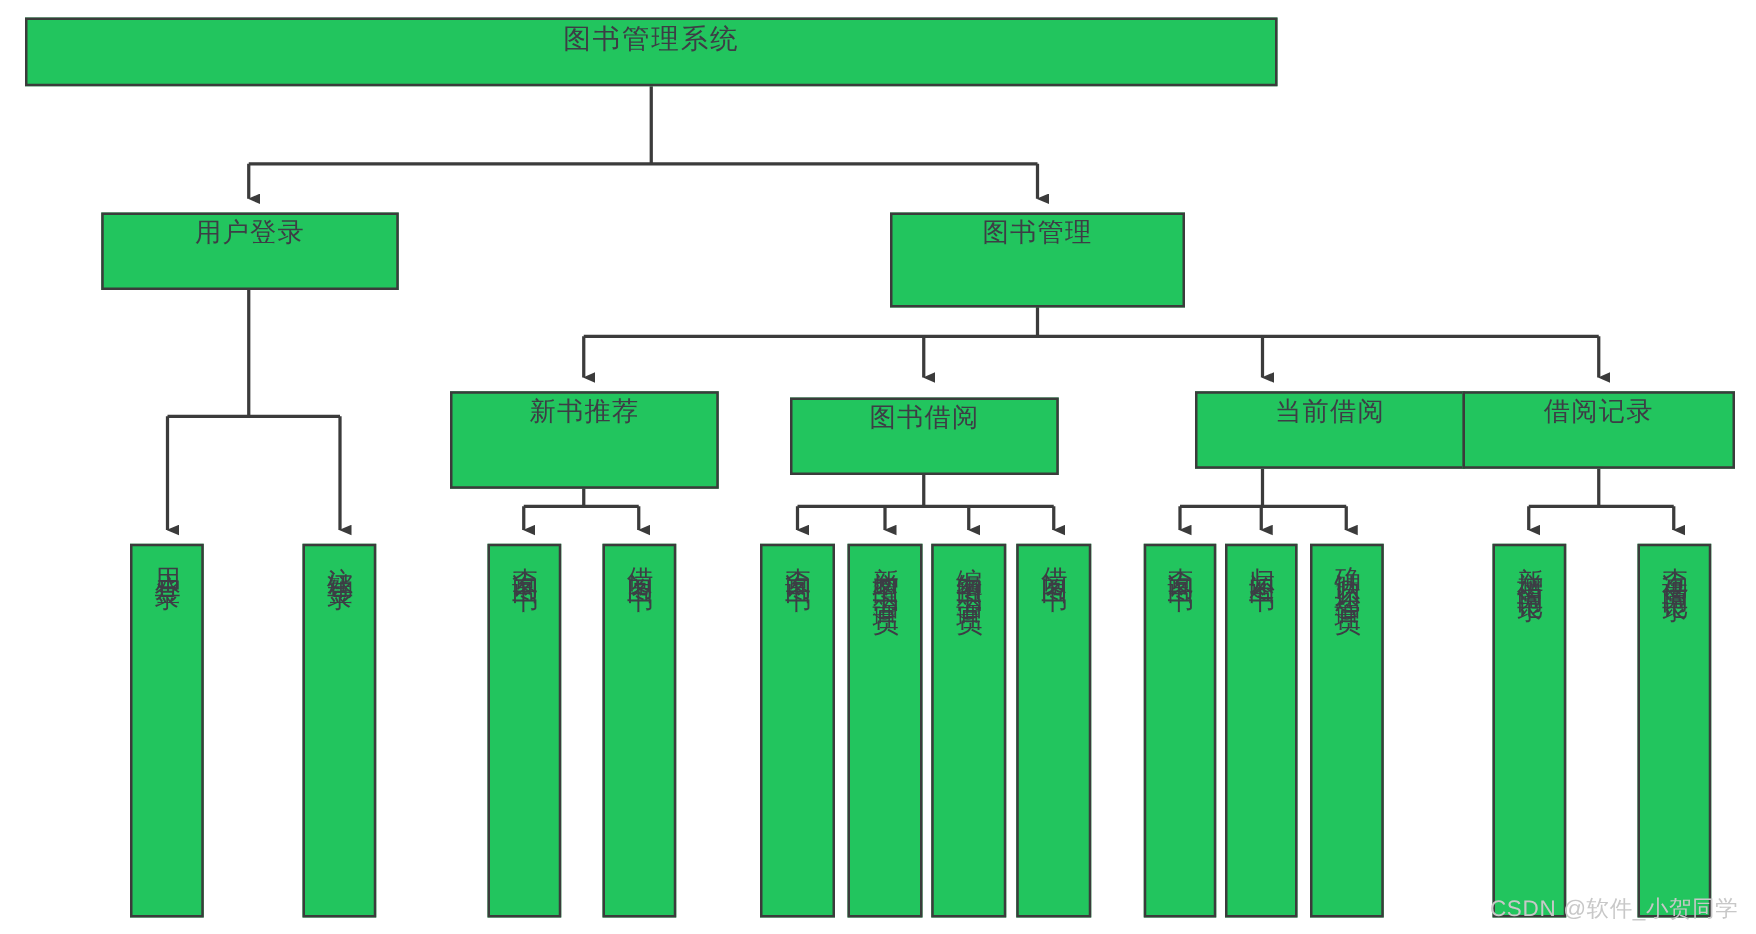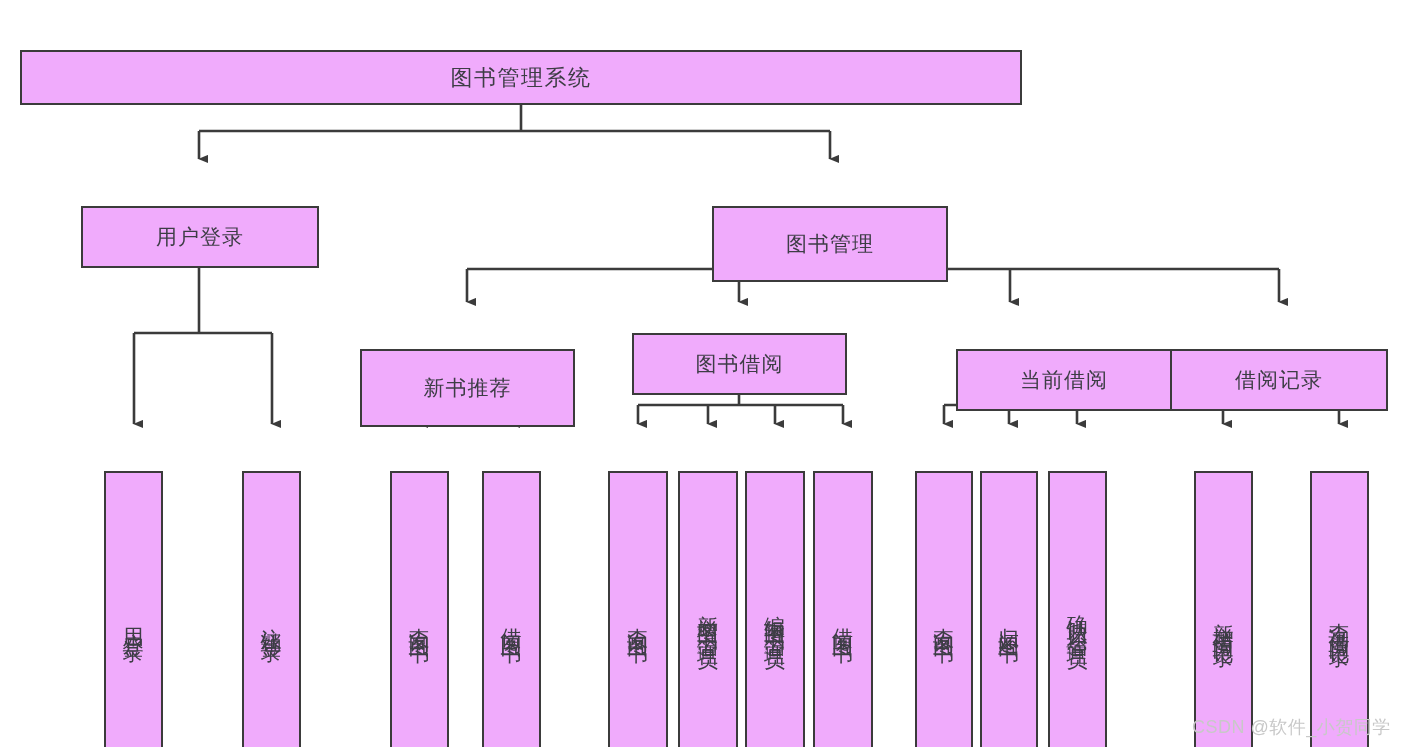--- a/index.html
+++ b/index.html
@@ -21,27 +21,26 @@
     position: absolute;
     left: 0;
     top: 0;
     width: 1405px;
     height: 747px;
   }
   .node {
     position: absolute;
     box-sizing: border-box;
     border: 2.5px solid #3b3b3b;
-    background: #f0abfc;
+    background: #22c55e;
     color: #3d3d45;
     display: flex;
-    align-items: center;
+    align-items: flex-start;
     justify-content: center;
     overflow: hidden;
-    margin-top: 36px;
   }
   .node.h {
     font-size: 21px;
     letter-spacing: 1px;
   }
   .node.root {
     font-size: 22px;
     letter-spacing: 1.5px;
   }
   .node.v {
@@ -118,21 +117,21 @@
       </div>
       <div class="node h" style="left: 81px; top: 170px; width: 238px; height: 62px;">
         <span>用户登录</span>
       </div>
       <div class="node h" style="left: 712px; top: 170px; width: 236px; height: 76px;">
         <span>图书管理</span>
       </div>
       <div class="node h" style="left: 360px; top: 313px; width: 215px; height: 78px;">
         <span>新书推荐</span>
       </div>
-      <div class="node h" style="left: 632px; top: 297px; width: 215px; height: 62px;">
+      <div class="node h" style="left: 632px; top: 318px; width: 215px; height: 62px;">
         <span>图书借阅</span>
       </div>
       <div class="node h" style="left: 956px; top: 313px; width: 216px; height: 62px;">
         <span>当前借阅</span>
       </div>
       <div class="node h" style="left: 1170px; top: 313px; width: 218px; height: 62px;">
         <span>借阅记录</span>
       </div>
       <div class="node v" style="left: 104px; top: 435px; width: 59px; height: 299px;">
         <span class="vtext">用户登录</span>

